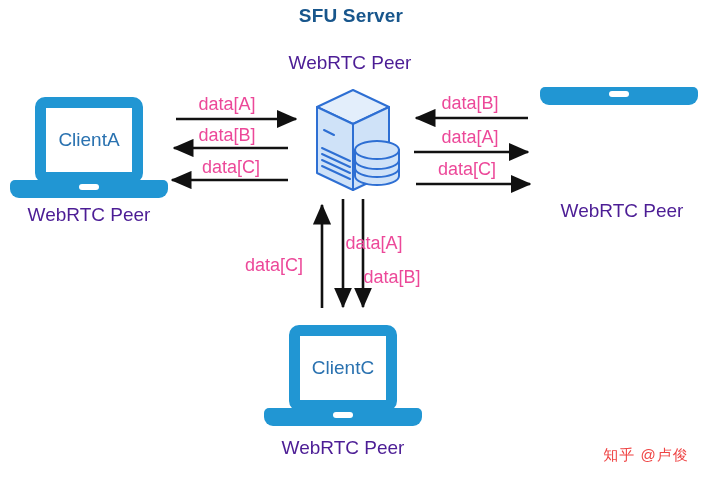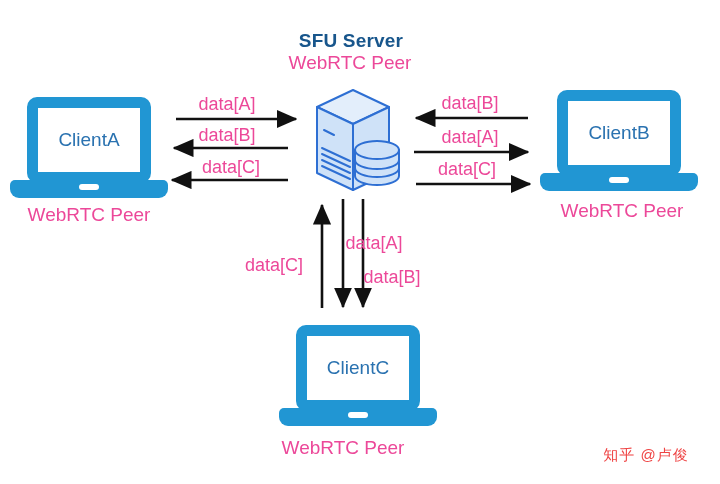--- a/index.html
+++ b/index.html
@@ -4,48 +4,48 @@
 <style>
   html,body{margin:0;padding:0;background:#fff;}
   .canvas{
     position:relative;width:720px;height:484px;background:#ffffff;overflow:hidden;
     font-family:"Liberation Sans",sans-serif;color:#161616;
   }
   .abs{position:absolute;}
   .ctr{transform:translateX(-50%);white-space:nowrap;}
 
   .diagram-title{font-size:19px;font-weight:700;color:#18568c;letter-spacing:.2px;}
-  .peer-label{font-size:19px;color:#ec4899;}
+  .peer-label{font-size:19px;color:#4c1d95;}
   .flow-label{font-size:18px;color:#ec4899;}
   .watermark{font-size:15px;color:#ef4444;letter-spacing:1px;}
 
   
   .laptop{width:158px;display:flex;flex-direction:column;align-items:center;}
   .laptop .lid{
-    box-sizing:border-box;width:124px;height:86px;background:#ffffff;
+    box-sizing:border-box;width:108px;height:86px;background:#ffffff;
     border:11px solid #2196d3;border-radius:10px;
     display:flex;align-items:center;justify-content:center;
   }
   .laptop .client-name{font-size:19px;color:#2a72b0;}
   .laptop .base{
     position:relative;width:158px;height:18px;background:#2196d3;
     border-radius:5px 5px 9px 9px;margin-top:-3px;
   }
   .laptop .notch{
     position:absolute;left:50%;top:4px;transform:translateX(-50%);
     width:20px;height:6px;border-radius:3px;background:#ffffff;
   }
   .arrow-layer{position:absolute;left:0;top:0;pointer-events:none;}
 </style>
 </head>
 <body>
 
 <div class="canvas">
 
-  <div class="abs ctr diagram-title" style="left:351px;top:30px;">SFU Server</div>
+  <div class="abs ctr diagram-title" style="left:351px;top:5px;">SFU Server</div>
   <div class="abs ctr peer-label" style="left:350px;top:52px;">WebRTC Peer</div>
 
   <svg class="abs" style="left:303px;top:84px;" width="100" height="120" viewBox="0 0 100 116">
     <g stroke="#2e6fd3" stroke-width="2" stroke-linejoin="round" stroke-linecap="round">
       <polygon points="50,4 86,21 50,38 14,21" fill="#e3eefb"></polygon>
       <polygon points="14,21 50,38 50,104 14,87" fill="#cfe2f8"></polygon>
       <polygon points="50,38 86,21 86,87 50,104" fill="#cfe2f8"></polygon>
       <line x1="21" y1="44" x2="31" y2="49"></line>
       <line x1="19" y1="62" x2="47" y2="75"></line>
       <line x1="19" y1="68" x2="47" y2="81"></line>
@@ -93,30 +93,27 @@
     <div class="lid">
       <span class="client-name">ClientA</span>
     </div>
     <div class="base">
       <span class="notch"></span>
     </div>
   </div>
   <div class="abs ctr peer-label" style="left:89px;top:204px;">WebRTC Peer</div>
 
   <div class="abs laptop" style="left:540px;top:90px;">
-    <div class="lid">
-      <span class="client-name">ClientB</span>
-    </div>
     <div class="base">
       <span class="notch"></span>
     </div>
   </div>
   <div class="abs ctr peer-label" style="left:622px;top:200px;">WebRTC Peer</div>
 
-  <div class="abs laptop" style="left:279px;top:325px;">
+  <div class="abs laptop" style="left:264px;top:325px;">
     <div class="lid">
       <span class="client-name">ClientC</span>
     </div>
     <div class="base">
       <span class="notch"></span>
     </div>
   </div>
   <div class="abs ctr peer-label" style="left:343px;top:437px;">WebRTC Peer</div>
 
   <div class="abs ctr watermark" style="left:646px;top:446px;">知乎 @卢俊</div>

